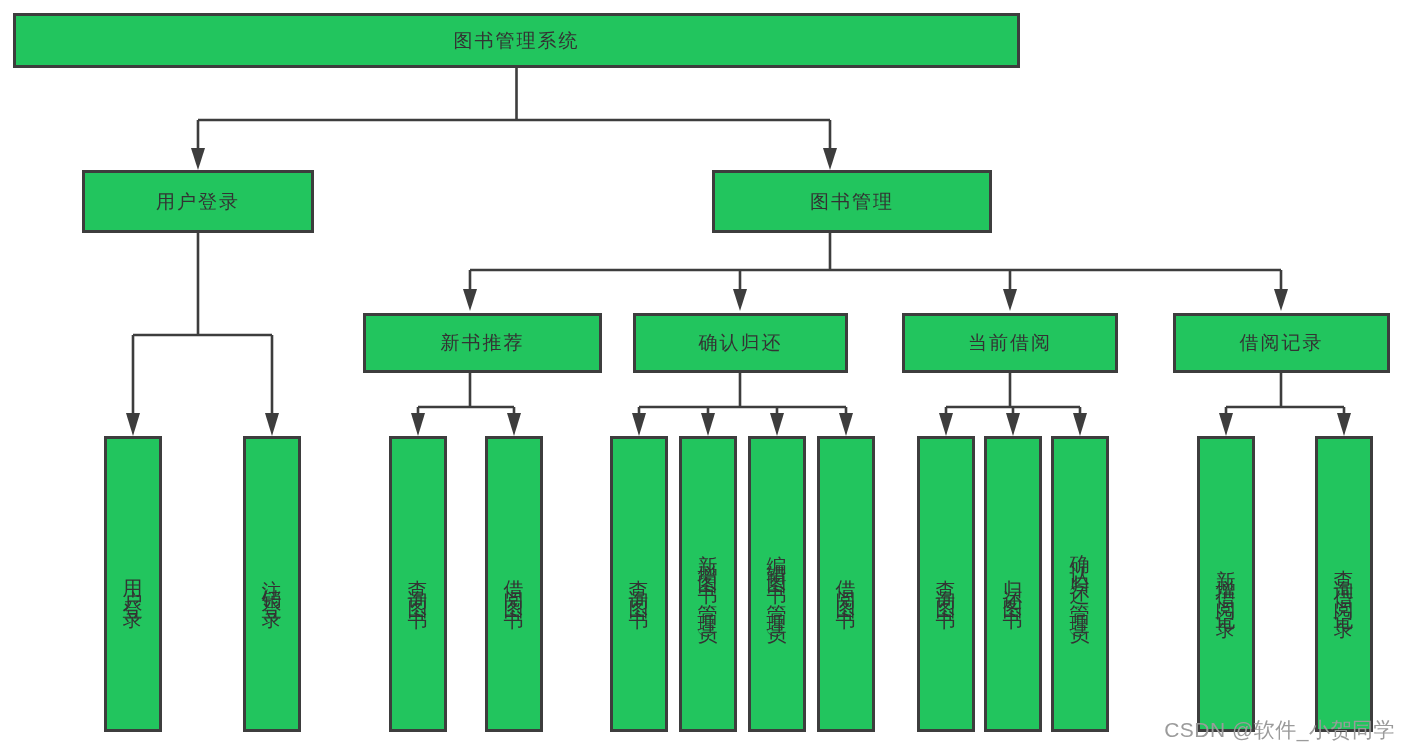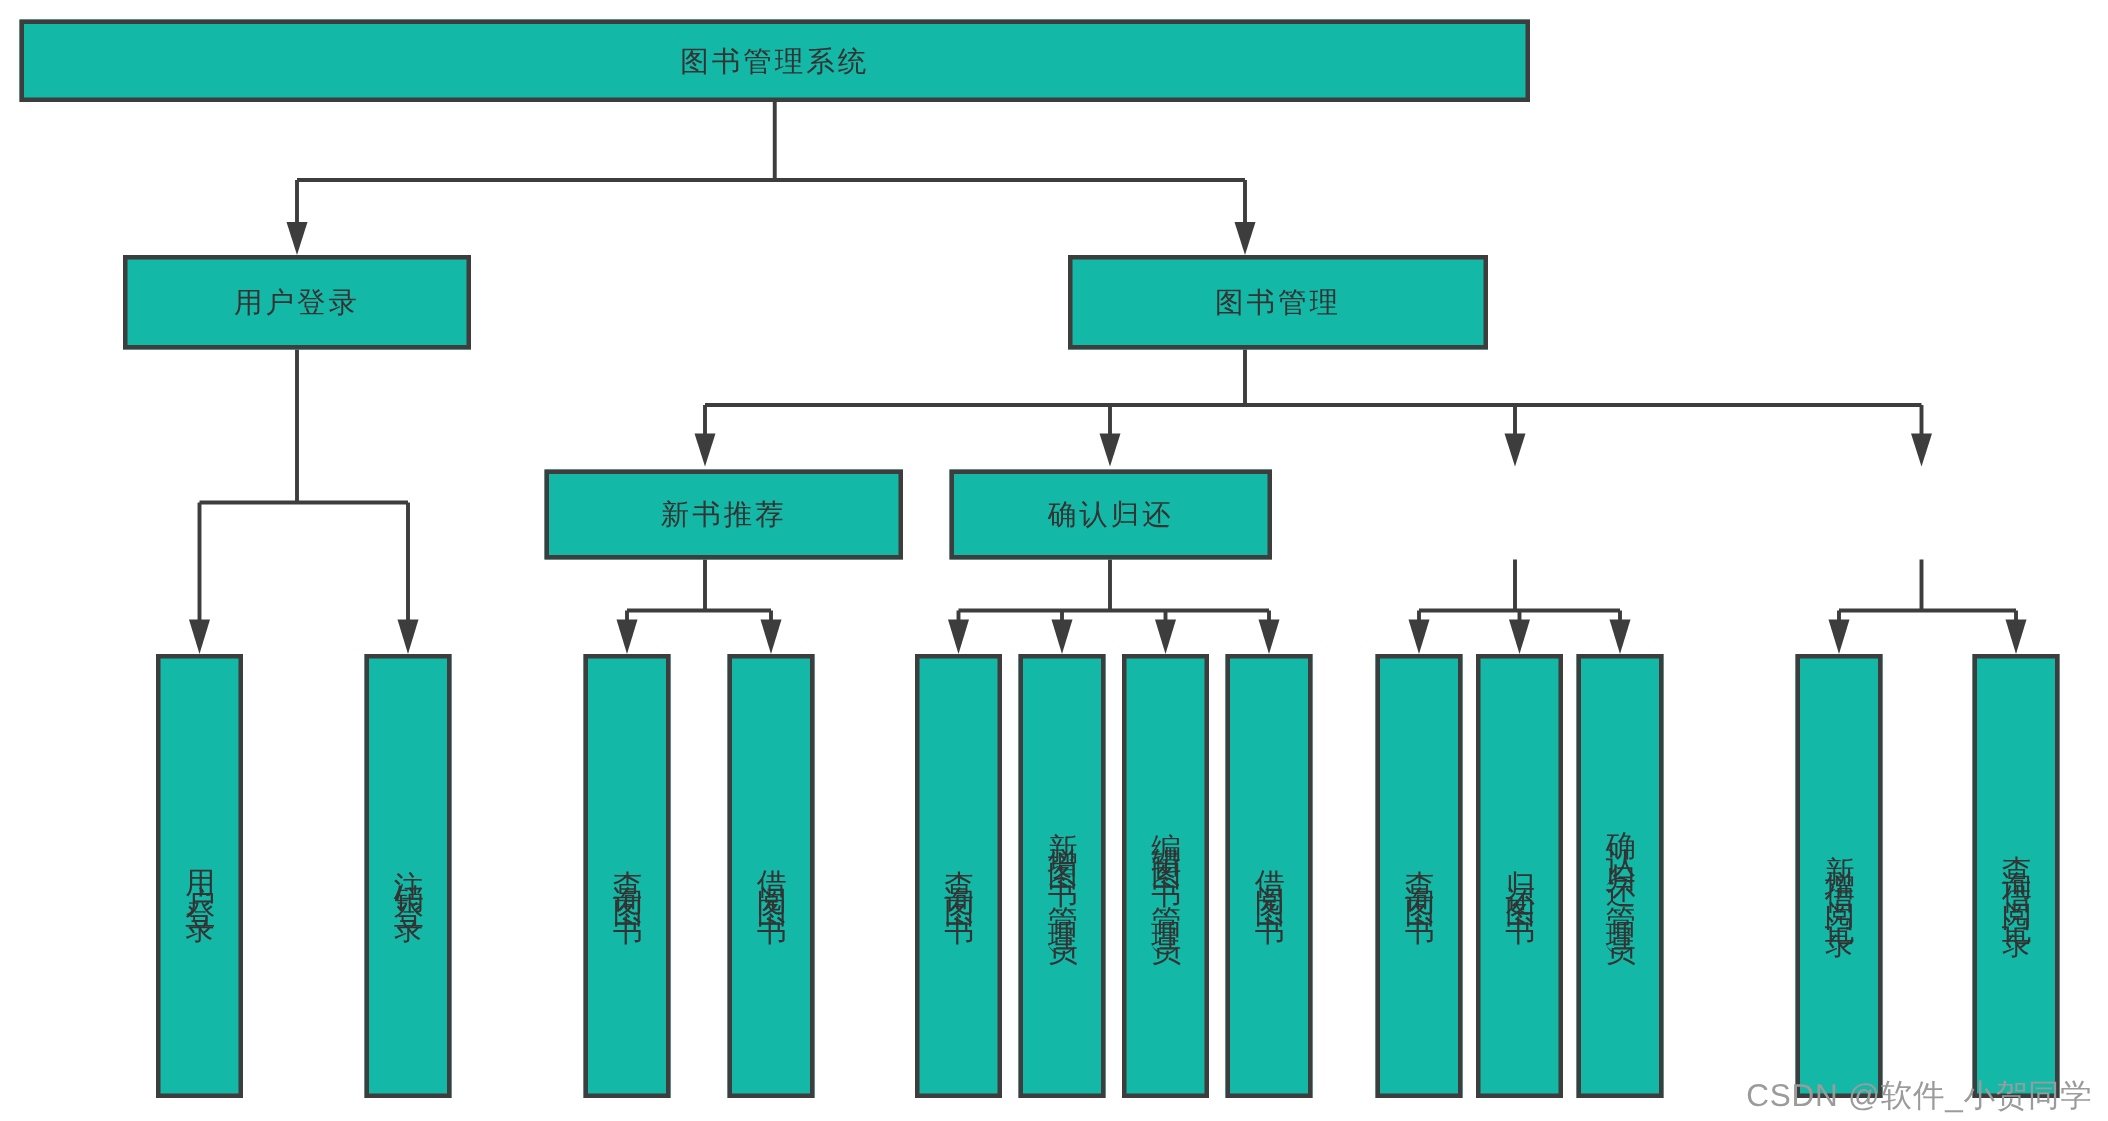--- a/index.html
+++ b/index.html
@@ -17,21 +17,21 @@
   }
   #connectors {
     position: absolute;
     left: 0; top: 0;
     width: 1405px;
     height: 747px;
     z-index: 1;
   }
   .node {
     position: absolute;
-    background: #14b8a6;
+    background: #22c55e;
     border: 3px solid #3d3d3d;
     box-sizing: border-box;
     display: flex;
     align-items: center;
     justify-content: center;
     color: #333333;
     z-index: 2;
   }
   .h-node {
     font-size: 19px;
@@ -120,20 +120,22 @@
     </g>
   </svg>
 
   <div class="node h-node" style="left:13px; top:13px; width:1007px; height:55px;">图书管理系统</div>
 
   <div class="node h-node" style="left:82px; top:170px; width:232px; height:63px;">用户登录</div>
   <div class="node h-node" style="left:712px; top:170px; width:280px; height:63px;">图书管理</div>
 
   <div class="node h-node" style="left:363px; top:313px; width:239px; height:60px;">新书推荐</div>
   <div class="node h-node" style="left:633px; top:313px; width:215px; height:60px;">确认归还</div>
+  <div class="node h-node" style="left:902px; top:313px; width:216px; height:60px;">当前借阅</div>
+  <div class="node h-node" style="left:1173px; top:313px; width:217px; height:60px;">借阅记录</div>
 
   <div class="node v-node" style="left:104px; top:436px; width:58px; height:296px;">用户登录</div>
   <div class="node v-node" style="left:243px; top:436px; width:58px; height:296px;">注销登录</div>
 
   <div class="node v-node" style="left:389px; top:436px; width:58px; height:296px;">查询图书</div>
   <div class="node v-node" style="left:485px; top:436px; width:58px; height:296px;">借阅图书</div>
 
   <div class="node v-node" style="left:610px; top:436px; width:58px; height:296px;">查询图书</div>
   <div class="node v-node" style="left:679px; top:436px; width:58px; height:296px;">新增图书（管理员）</div>
   <div class="node v-node" style="left:748px; top:436px; width:58px; height:296px;">编辑图书（管理员）</div>

